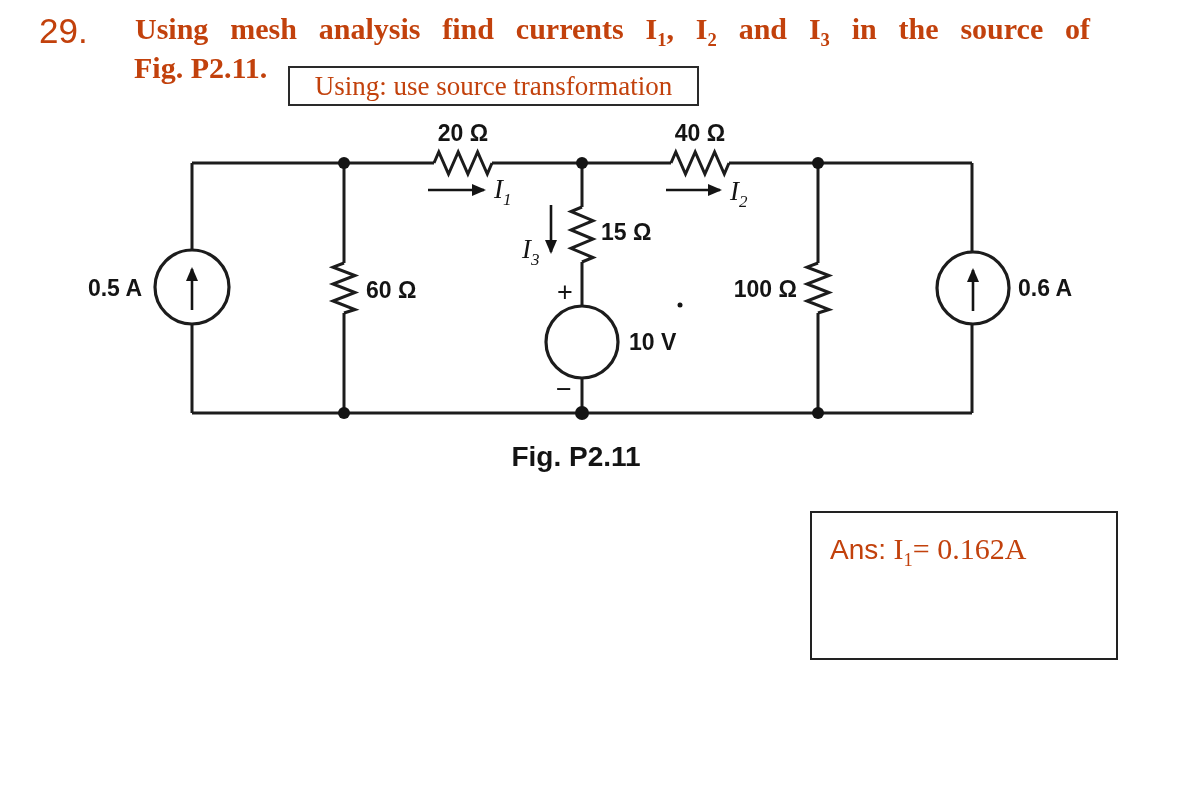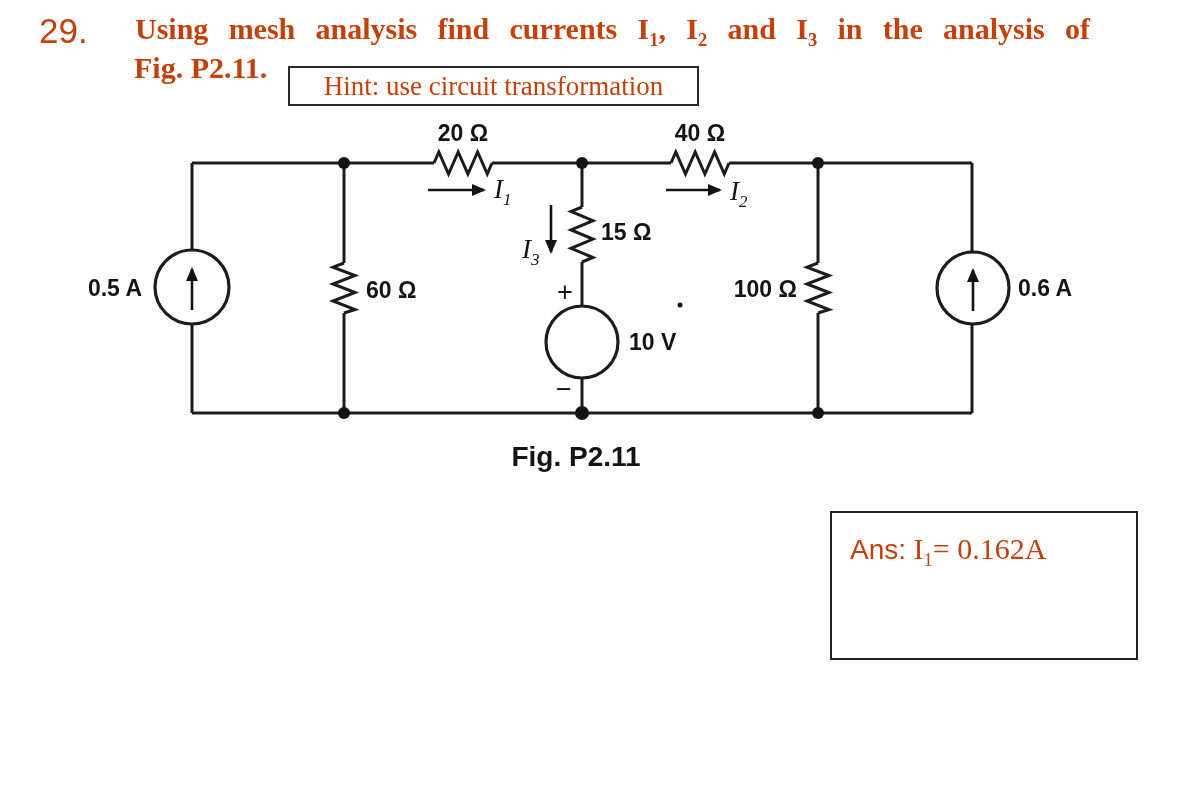--- a/index.html
+++ b/index.html
@@ -38,48 +38,48 @@
   .cur{
     font-family:"Liberation Serif", serif;font-style:italic;font-size:27px;font-weight:400;
   }
   .cur .tsub{font-size:17px;}
   .sign{font-family:"Liberation Sans", sans-serif;font-size:27px;font-weight:400;}
   .caption{
     font-family:"Liberation Sans", sans-serif;font-size:28px;font-weight:700;
   }
   
   .ans-box{
-    position:absolute;left:830px;top:511px;width:286px;height:131px;
+    position:absolute;left:810px;top:511px;width:286px;height:131px;
     border:2px solid #222;background:#fff;
     padding:14px 0 0 18px;font-size:30px;line-height:44px;
   }
   .ans-label{font-family:"Liberation Sans", sans-serif;font-size:28px;}
   .ans-line{white-space:nowrap;}
   .ans-line.indented{padding-left:74px;}
 </style>
 </head>
 <body>
 
 <div class="page">
 
   <div class="prob-number">29.</div>
 
   <div class="prob-line1">
     <span>Using mesh analysis find currents</span>
     <span class="cur-chunk"><span>I</span><sub>1</sub><span>, </span></span>
     <span class="cur-chunk"><span>I</span><sub>2</sub></span>
     <span> and </span>
     <span class="cur-chunk"><span>I</span><sub>3</sub></span>
-    <span>in the analysis of</span>
+    <span>in the source of</span>
   </div>
 
   <div class="prob-line2">Fig. P2.11.</div>
 
   <div class="hint-box">
-    <span>Hint: use circuit transformation</span>
+    <span>Using: use source transformation</span>
   </div>
 
   <svg class="circuit" viewBox="0 0 1200 500" xmlns="http://www.w3.org/2000/svg">
     <defs>
       <marker id="arrow" markerUnits="userSpaceOnUse" markerWidth="15" markerHeight="12" refX="12" refY="6" orient="auto">
         <path d="M0,0 L14,6 L0,12 Z" fill="#141414"></path>
       </marker>
     </defs>
 
     <g stroke="#1c1c1c" stroke-width="3" fill="none">

